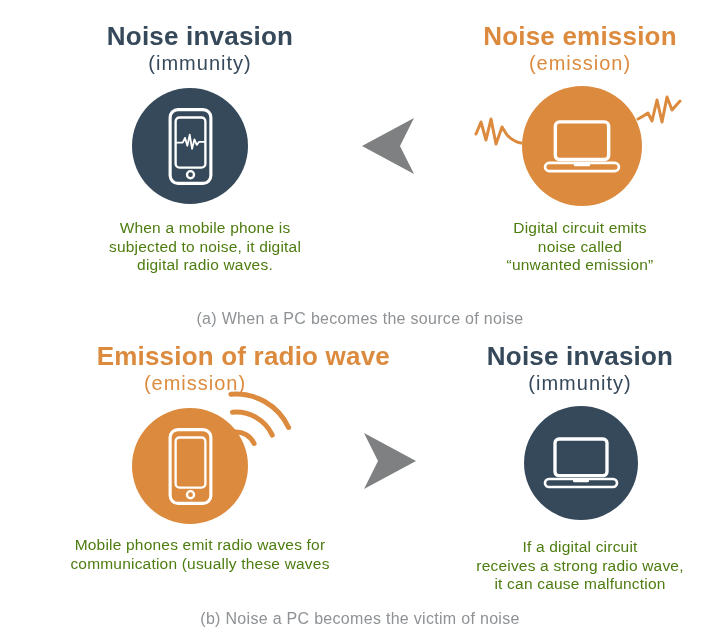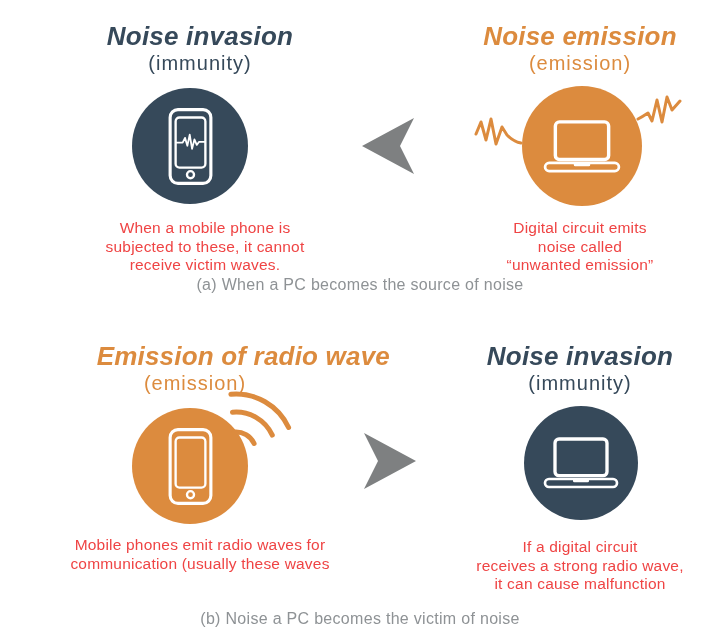--- a/index.html
+++ b/index.html
@@ -1,28 +1,28 @@
 <!DOCTYPE html>
 <html><head>
 <meta charset="utf-8">
 <style>
   html,body{margin:0;padding:0;}
   body{
     width:720px;height:637px;background:#ffffff;position:relative;
     font-family:"Liberation Sans","DejaVu Sans",sans-serif;overflow:hidden;
   }
   .abs{position:absolute;}
-  .title{font-size:26px;font-weight:bold;text-align:center;letter-spacing:.2px;line-height:30px;font-style:italic;}
+  .title{font-size:26px;font-weight:bold;text-align:center;letter-spacing:.2px;line-height:30px;}
   .subtitle{font-size:20px;text-align:center;letter-spacing:1px;line-height:20px;}
   .dark{color:#36495A;}
   .orange{color:#DC8B3E;}
   .circle{border-radius:50%;display:flex;align-items:center;justify-content:center;}
   .circle.dark-bg{background:#36495A;}
   .circle.orange-bg{background:#DC8B3E;}
-  .desc{font-size:15.5px;line-height:18.5px;color:#ef4444;text-align:center;letter-spacing:.2px;}
+  .desc{font-size:15.5px;line-height:18.5px;color:#4d7c0f;text-align:center;letter-spacing:.2px;}
   .caption{font-size:16px;color:#8E9295;text-align:center;letter-spacing:.3px;width:720px;left:0;}
   svg{display:block;}
 </style>
 </head>
 <body>
 
 <div class="abs title dark" style="left:20px;top:21px;width:360px;">Noise invasion</div>
 <div class="abs subtitle dark" style="left:20px;top:53px;width:360px;">(immunity)</div>
 
 <div class="abs title orange" style="left:400px;top:21px;width:360px;">Noise emission</div>
@@ -51,30 +51,30 @@
 <svg class="abs" style="left:636px;top:92px;" width="46" height="36" viewBox="0 0 46 36" aria-hidden="true">
   <path d="M2 27 C6 25 9 23 12 21 L16 29 L21 8 L26 30 L31 5 L36 18 L44 9" fill="none" stroke="#DC8B3E" stroke-width="3" stroke-linejoin="round" stroke-linecap="round"></path>
 </svg>
 
 <svg class="abs" style="left:362px;top:118px;" width="52" height="56" viewBox="0 0 52 56" aria-hidden="true">
   <polygon points="52,0 0,28 52,56 38,28" fill="#7E8081"></polygon>
 </svg>
 
 <div class="abs desc" style="left:30px;top:219px;width:350px;">
   <div>When a mobile phone is</div>
-  <div>subjected to these, it cannot</div>
-  <div>receive victim waves.</div>
+  <div>subjected to noise, it digital</div>
+  <div>digital radio waves.</div>
 </div>
 <div class="abs desc" style="left:410px;top:219px;width:340px;">
   <div>Digital circuit emits</div>
   <div>noise called</div>
   <div>“unwanted emission”</div>
 </div>
 
-<div class="abs caption" style="top:276px;">(a) When a PC becomes the source of noise</div>
+<div class="abs caption" style="top:310px;">(a) When a PC becomes the source of noise</div>
 
 <div class="abs title orange" style="left:0px;top:341px;width:390px;text-align:right;">Emission of radio wave</div>
 <div class="abs subtitle orange" style="left:0px;top:373px;width:390px;">(emission)</div>
 
 <div class="abs title dark" style="left:400px;top:341px;width:360px;">Noise invasion</div>
 <div class="abs subtitle dark" style="left:400px;top:373px;width:360px;">(immunity)</div>
 
 <div class="abs circle orange-bg" style="left:132px;top:408px;width:116px;height:116px;">
   <svg viewBox="0 0 60 100" width="47" height="79" aria-hidden="true">
     <rect x="4" y="3" width="52" height="94" rx="10" fill="none" stroke="#fff" stroke-width="4"></rect>

